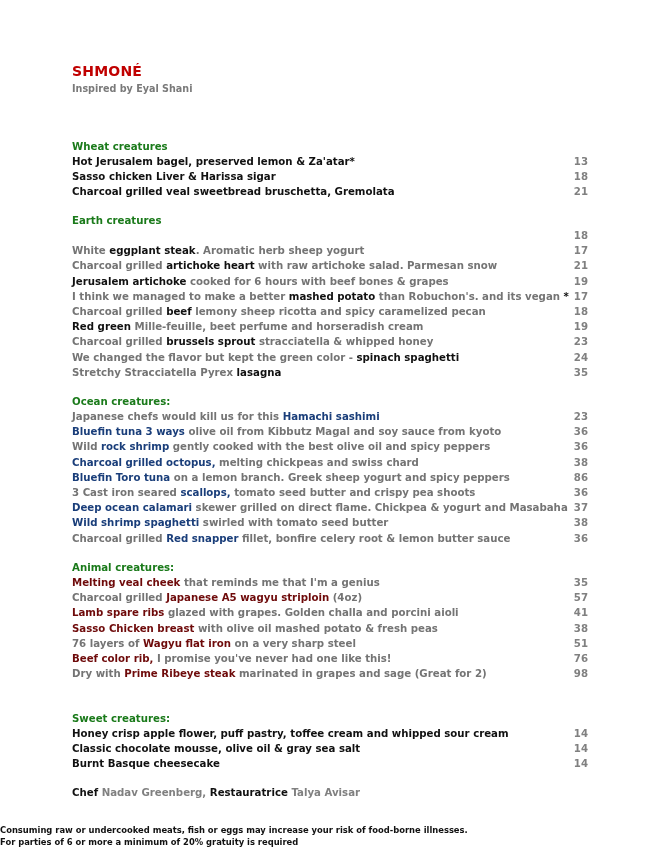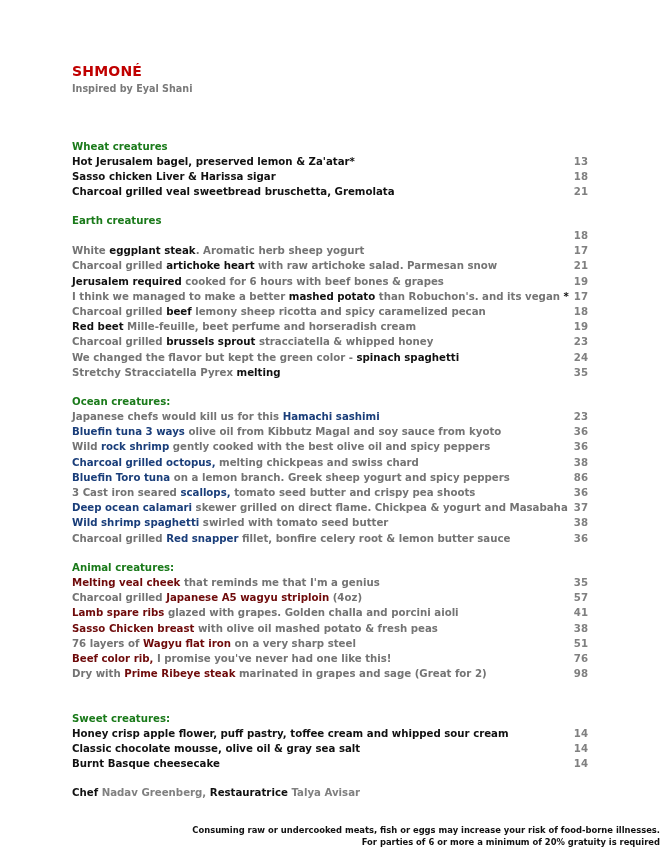--- a/index.html
+++ b/index.html
@@ -34,21 +34,21 @@
     .seg-plain { color: #747474; font-weight: bold; }
     .seg-black { color: #111111; font-weight: bold; }
     .seg-blue  { color: #1a3e7a; font-weight: bold; }
     .seg-red   { color: #6e0a0a; font-weight: bold; }
     .credits {
       position: absolute; left: 72px; top: 755px; font-size: 10.2px; font-weight: bold; white-space: nowrap;
     }
     .credits .role { color: #111; }
     .credits .name { color: #808080; }
     .footer {
-      position: absolute; left: 0; width: 660px; text-align: right;
+      position: absolute; left: 0; width: 660px; text-align: left;
       font-size: 8.4px; font-weight: bold; color: #111;
     }
   </style>
 </head>
 <body>
 
 <div class="page">
   <div class="title">SHMONÉ</div>
   <div class="subtitle">Inspired by Eyal Shani</div>
 
@@ -60,27 +60,27 @@
         <div class="row"><span class="desc"><span class="seg-black">Charcoal grilled veal sweetbread bruschetta, Gremolata</span></span><span class="price">21</span></div>
       </div>
   </div>
 
   <div class="section" style="top:181px;">
     <div class="section-title">Earth creatures</div>
     <div class="rows">
         <div class="row"><span class="price">18</span></div>
         <div class="row"><span class="desc"><span class="seg-plain">White </span><span class="seg-black">eggplant steak</span><span class="seg-plain">. Aromatic herb sheep yogurt</span></span><span class="price">17</span></div>
         <div class="row"><span class="desc"><span class="seg-plain">Charcoal grilled </span><span class="seg-black">artichoke heart</span><span class="seg-plain"> with raw artichoke salad. Parmesan snow</span></span><span class="price">21</span></div>
-        <div class="row"><span class="desc"><span class="seg-black">Jerusalem required</span><span class="seg-plain"> cooked for 6 hours with beef bones &amp; grapes</span></span><span class="price">19</span></div>
+        <div class="row"><span class="desc"><span class="seg-black">Jerusalem artichoke</span><span class="seg-plain"> cooked for 6 hours with beef bones &amp; grapes</span></span><span class="price">19</span></div>
         <div class="row"><span class="desc"><span class="seg-plain">I think we managed to make a better </span><span class="seg-black">mashed potato</span><span class="seg-plain"> than Robuchon's. and its vegan </span><span class="seg-black">*</span></span><span class="price">17</span></div>
         <div class="row"><span class="desc"><span class="seg-plain">Charcoal grilled </span><span class="seg-black">beef</span><span class="seg-plain"> lemony sheep ricotta and spicy caramelized pecan</span></span><span class="price">18</span></div>
-        <div class="row"><span class="desc"><span class="seg-black">Red beet</span><span class="seg-plain"> Mille-feuille, beet perfume and horseradish cream</span></span><span class="price">19</span></div>
+        <div class="row"><span class="desc"><span class="seg-black">Red green</span><span class="seg-plain"> Mille-feuille, beet perfume and horseradish cream</span></span><span class="price">19</span></div>
         <div class="row"><span class="desc"><span class="seg-plain">Charcoal grilled </span><span class="seg-black">brussels sprout</span><span class="seg-plain"> stracciatella &amp; whipped honey</span></span><span class="price">23</span></div>
         <div class="row"><span class="desc"><span class="seg-plain">We changed the flavor but kept the green color - </span><span class="seg-black">spinach spaghetti</span></span><span class="price">24</span></div>
-        <div class="row"><span class="desc"><span class="seg-plain">Stretchy Stracciatella Pyrex </span><span class="seg-black">melting</span></span><span class="price">35</span></div>
+        <div class="row"><span class="desc"><span class="seg-plain">Stretchy Stracciatella Pyrex </span><span class="seg-black">lasagna</span></span><span class="price">35</span></div>
       </div>
   </div>
 
   <div class="section" style="top:362px;">
     <div class="section-title">Ocean creatures:</div>
     <div class="rows">
         <div class="row"><span class="desc"><span class="seg-plain">Japanese chefs would kill us for this </span><span class="seg-blue">Hamachi sashimi</span></span><span class="price">23</span></div>
         <div class="row"><span class="desc"><span class="seg-blue">Bluefin tuna 3 ways</span><span class="seg-plain"> olive oil from Kibbutz Magal and soy sauce from kyoto</span></span><span class="price">36</span></div>
         <div class="row"><span class="desc"><span class="seg-plain">Wild </span><span class="seg-blue">rock shrimp</span><span class="seg-plain"> gently cooked with the best olive oil and spicy peppers</span></span><span class="price">36</span></div>
         <div class="row"><span class="desc"><span class="seg-blue">Charcoal grilled octopus,</span><span class="seg-plain"> melting chickpeas and swiss chard</span></span><span class="price">38</span></div>

